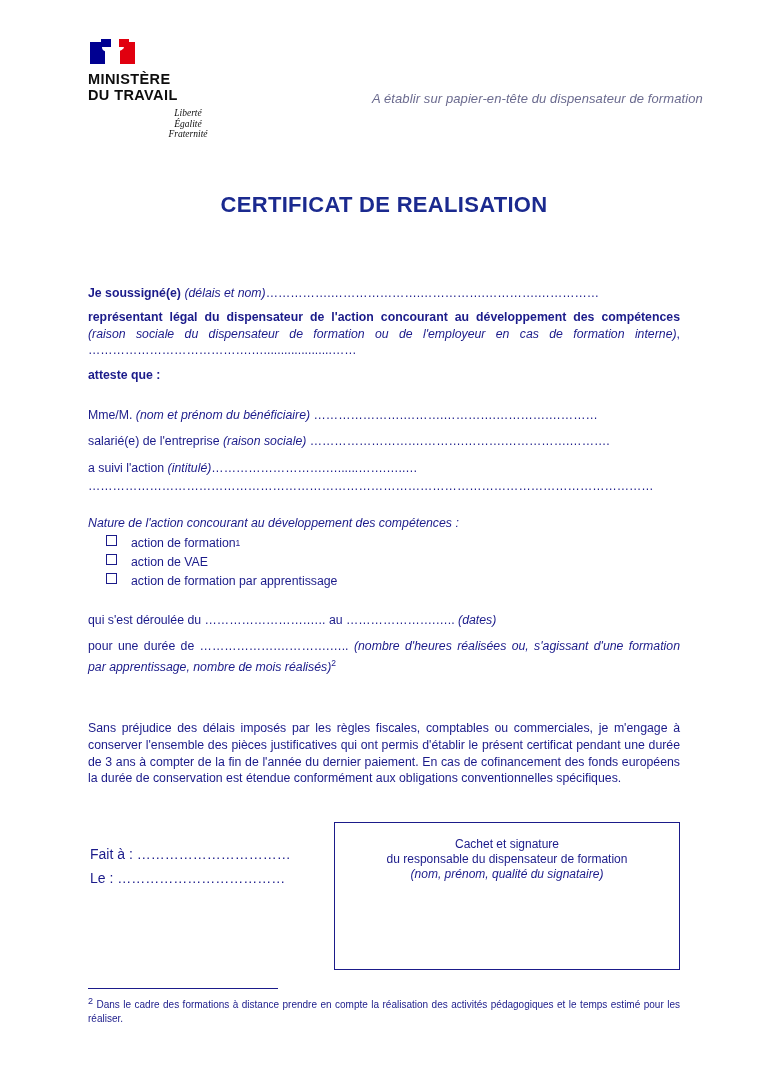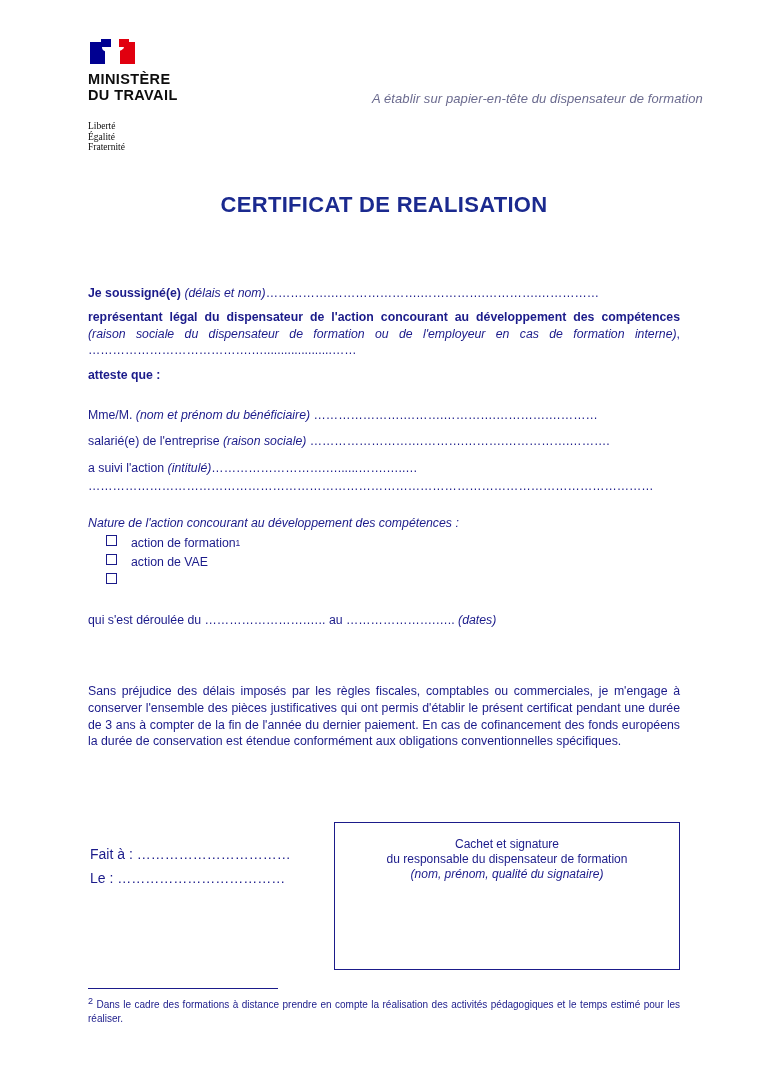--- a/index.html
+++ b/index.html
@@ -83,25 +83,27 @@
   .ministry {
     font-family: "Liberation Sans", sans-serif;
     font-weight: bold;
     font-size: 14.5px;
     line-height: 15.5px;
     letter-spacing: 0.4px;
     color: #0d0d0d;
     margin-top: 2px;
   }
   .devise {
-    margin-top: 18px;
+    margin-top: 5px;
     font-family: "Liberation Serif", serif;
+    font-style: italic;
     font-size: 9.5px;
     line-height: 10.5px;
     color: #0d0d0d;
+    text-align: center;
   }
   .header-note {
     position: absolute;
     left: 372px;
     top: 53px;
     width: 340px;
     font-style: italic;
     font-size: 13px;
     color: #6b6b8f;
     letter-spacing: 0.1px;
@@ -303,35 +305,41 @@
         <span class="checkbox"></span>
         <span>action de formation</span>
         <span class="sup">1</span>
       </li>
       <li>
         <span class="checkbox"></span>
         <span>action de VAE</span>
       </li>
       <li>
         <span class="checkbox"></span>
+        <span>action de formation par apprentissage</span>
       </li>
     </ul>
 
     <div class="gap-20"></div>
 
     <p class="para line-block">
       <span>qui s'est déroulée du</span>
       <span>…………………….…..</span>
       <span>au</span>
       <span>………………….…..</span>
       <span class="i">(dates)</span>
     </p>
 
     <div class="gap-8"></div>
 
+    <p class="para">
+      <span>pour une durée de</span>
+      <span>……………….………….…..</span>
+      <span class="i">(nombre d'heures réalisées ou, s'agissant d'une formation par apprentissage, nombre de mois réalisés)</span><span class="sup">2</span>
+    </p>
 
     <div class="gap-24"></div>
 
     <p class="long-para">Sans préjudice des délais imposés par les règles fiscales, comptables ou commerciales, je m'engage à conserver l'ensemble des pièces justificatives qui ont permis d'établir le présent certificat pendant une durée de 3 ans à compter de la fin de l'année du dernier paiement. En cas de cofinancement des fonds européens la durée de conservation est étendue conformément aux obligations conventionnelles spécifiques.</p>
   </div>
 
   <div class="sig-zone">
     <div class="sig-left">
       <div>Fait à : ……………………………</div>
       <div>Le : ………………………………</div>

